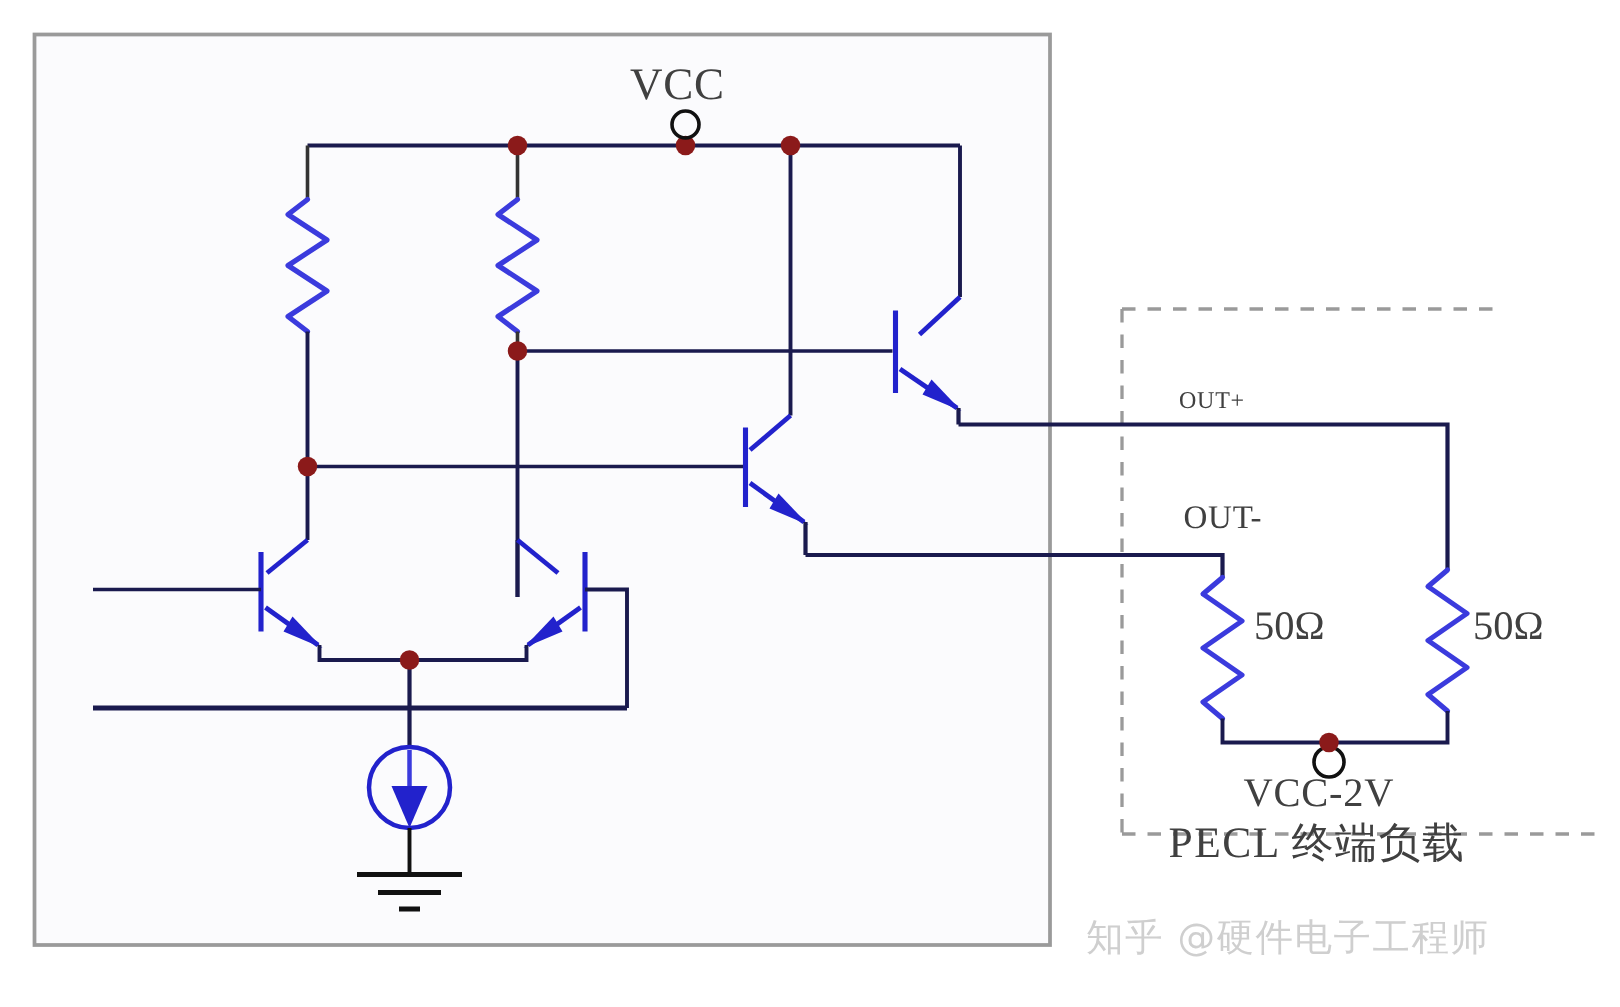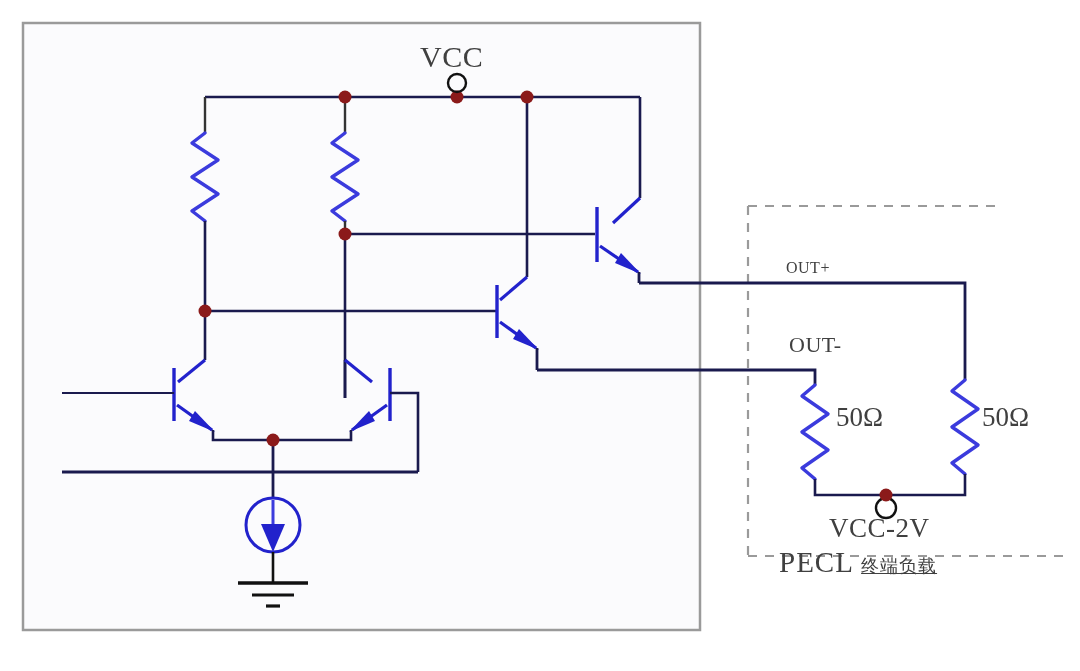--- a/index.html
+++ b/index.html
@@ -33,21 +33,21 @@
     white-space: nowrap;
     line-height: 1;
   }
   .lbl-vcc   { left: 420px; top: 42px;  font-size: 30px; letter-spacing: 0.5px; }
   .lbl-outp  { left: 786px; top: 260px; font-size: 16px; letter-spacing: 0.5px; }
   .lbl-outn  { left: 789px; top: 334px; font-size: 22px; letter-spacing: 0.5px; }
   .lbl-r1    { left: 836px; top: 404px; font-size: 27px; }
   .lbl-r2    { left: 982px; top: 404px; font-size: 27px; }
   .lbl-vcc2v { left: 829px; top: 500px; font-size: 27px; letter-spacing: 0.5px; margin-top: 15px; }
   .lbl-pecl  { left: 779px; top: 548px; font-size: 29px; letter-spacing: 1px; }
-  .lbl-pecl .cjk { font-family: "DejaVu Sans", sans-serif; font-size: 18px; text-decoration: underline; }
+  .lbl-pecl .cjk { font-family: "DejaVu Sans", sans-serif; font-size: 28px; }
   .watermark {
     position: absolute;
     left: 724px;
     top: 608px;
     font-size: 25px;
     color: #cfcfcf;
     font-family: "DejaVu Sans", sans-serif;
     letter-spacing: 1px;
     white-space: nowrap;
   }
@@ -158,14 +158,15 @@
 
   <div class="lbl lbl-r2">50Ω</div>
 
   <div class="lbl lbl-vcc2v">VCC-2V</div>
 
   <div class="lbl lbl-pecl">
     <span>PECL</span>
     <span class="cjk">终端负载</span>
   </div>
 
+  <div class="watermark">知乎 @硬件电子工程师</div>
 
 </div>
 
 </body></html>

